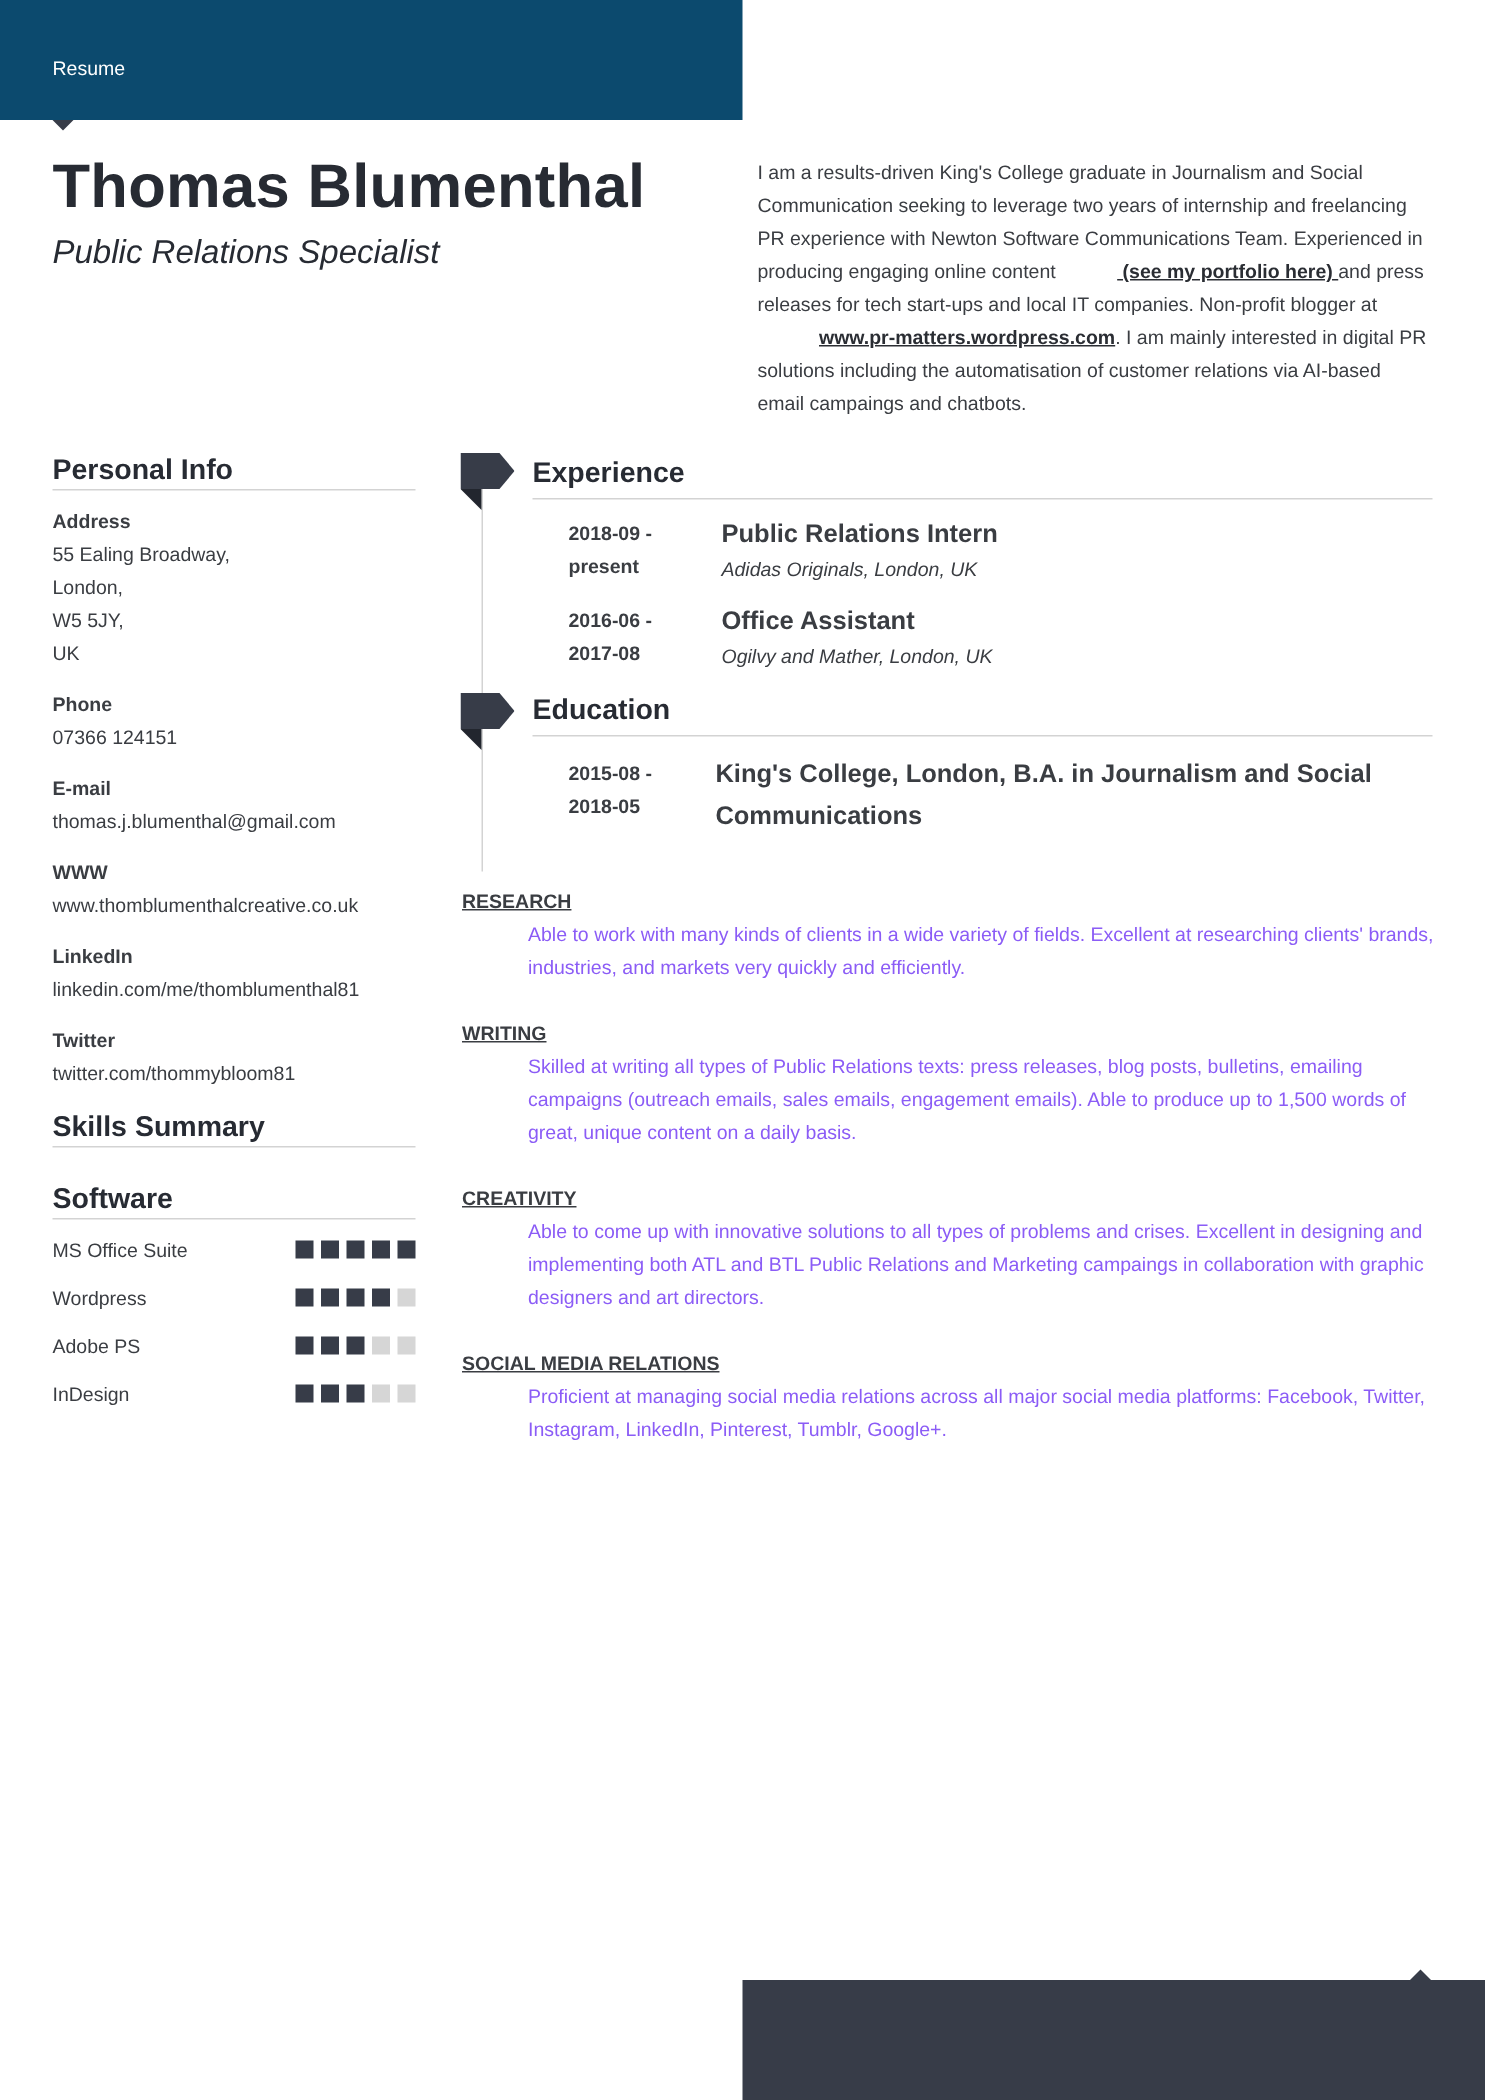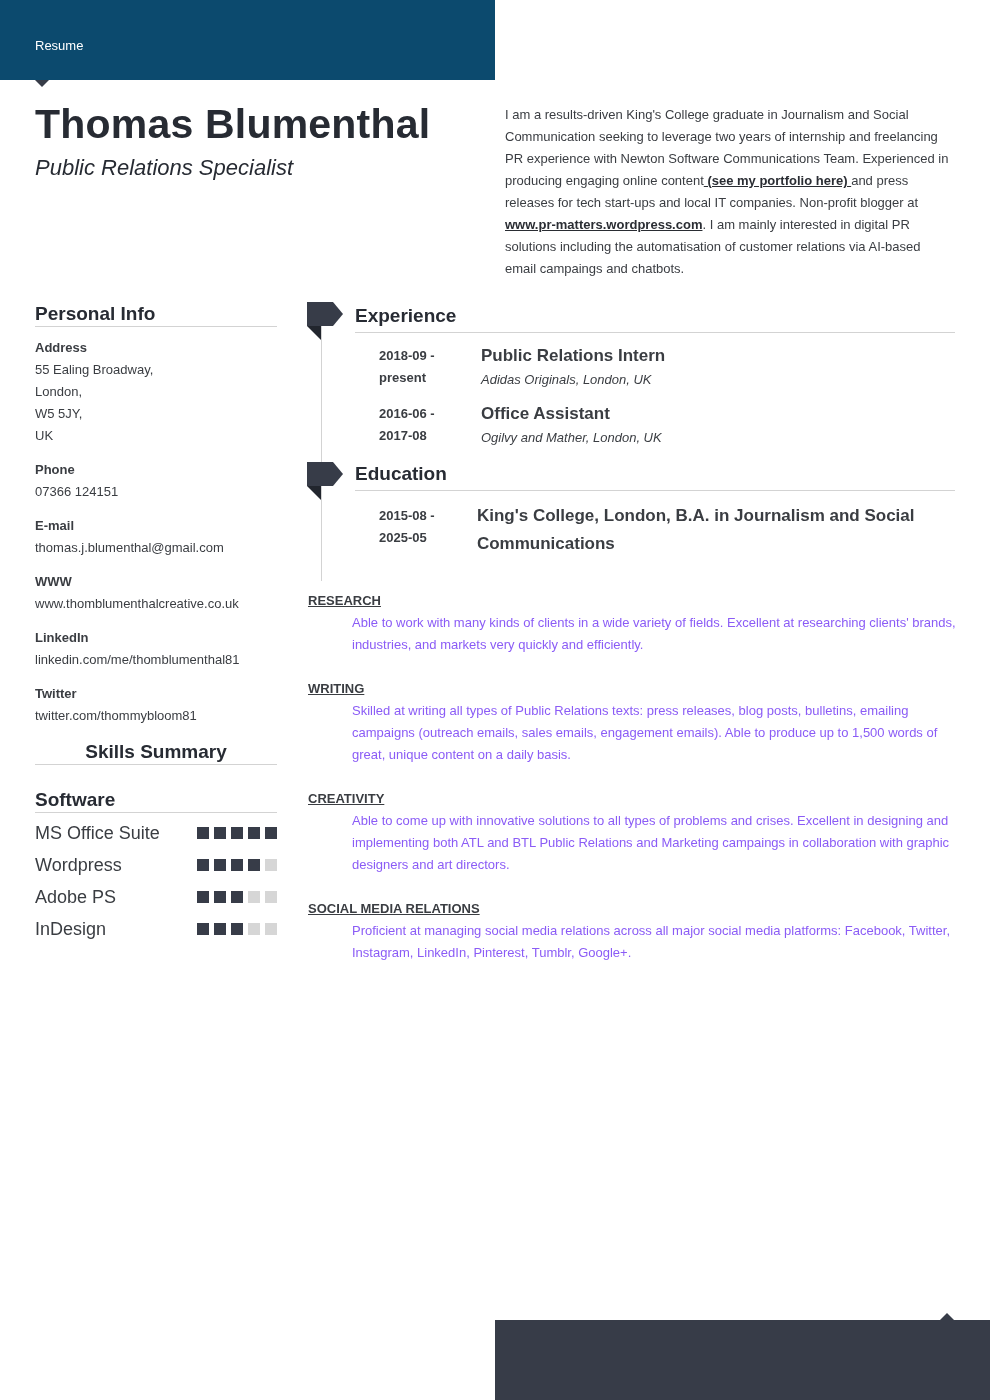--- a/index.html
+++ b/index.html
@@ -6,29 +6,29 @@
   body { width:990px; height:1400px; position:relative; background:#ffffff; font-family:"Liberation Sans", sans-serif; color:#3a3d42; overflow:hidden; }
   .topbar { position:absolute; left:0; top:0; width:495px; height:80px; background:#0c4a6e; }
   .topbar .label { position:absolute; left:35px; top:38px; color:#ffffff; font-size:13px; }
   .topbar .notch { position:absolute; left:35px; top:80px; width:0; height:0; border-left:7px solid transparent; border-right:7px solid transparent; border-top:7px solid #373c48; }
   .bottombar { position:absolute; left:495px; top:1320px; width:495px; height:80px; background:#373c48; }
   .bottombar .notch { position:absolute; left:445px; top:-7px; width:0; height:0; border-left:7px solid transparent; border-right:7px solid transparent; border-bottom:7px solid #373c48; }
 
   .name { position:absolute; left:35px; top:101px; font-size:41px; font-weight:bold; color:#272b33; letter-spacing:0.2px; }
   .role { position:absolute; left:35px; top:155px; font-size:22px; font-style:italic; color:#272b33; }
   .summary { position:absolute; left:505px; top:104px; width:450px; font-size:13px; line-height:22px; color:#3a3d42; }
-  .summary b { text-decoration:underline; color:#2a2d33; }
+  .summary b { text-decoration:underline; color:#2a2d33;margin-left:41px; }
 
   .left { position:absolute; left:35px; top:303px; width:242px; }
   .sec-h { font-size:19px; font-weight:bold; color:#272b33; padding-bottom:1px; border-bottom:1px solid #d3d3d3; margin:0; }
   .info-label { font-size:13px; font-weight:bold; color:#3a3d42; margin-top:12px; line-height:22px; }
   .info-val { font-size:13px; line-height:22px; color:#3a3d42; }
-  .skills-h { margin-top:14px;text-align:center; }
+  .skills-h { margin-top:14px; }
   .software-h { margin-top:24px; }
-  .sw-row { display:flex; justify-content:space-between; align-items:center; height:32px; font-size:18px; }
+  .sw-row { display:flex; justify-content:space-between; align-items:center; height:32px; font-size:13px; }
   .sw-row:first-of-type { margin-top:4px; }
   .dots { display:flex; gap:5px; }
   .dot { width:12px; height:12px; background:#373c48; }
   .dot.off { background:#d6d6d6; }
 
   .timeline-line { position:absolute; left:321px; top:326px; width:1px; height:255px; background:#d3d3d3; }
   .flag { position:absolute; left:307px; width:36px; height:38px; }
   .rsec-h { position:absolute; left:355px; width:600px; font-size:19px; font-weight:bold; color:#272b33; padding-bottom:5px; border-bottom:1px solid #d3d3d3; }
   .entry { position:absolute; left:355px; width:600px; display:flex; }
   .entry .date { width:102px; font-size:13px; font-weight:bold; line-height:22px; color:#3a3d42;margin-left:24px; }
@@ -148,21 +148,21 @@
 
 <svg class="flag" style="top:462px" viewBox="0 0 36 38">
   <polygon points="0,0 26,0 36,12 26,24 0,24" fill="#373c48"></polygon>
   <polygon points="0,24 14,24 14,38" fill="#22262e"></polygon>
 </svg>
 <div class="rsec-h" style="top:463px">Education</div>
 
 <div class="entry" style="top:505px">
   <div class="date">
       <div>2015-08 -</div>
-      <div>2025-05</div>
+      <div>2018-05</div>
     </div>
   <div class="edu-title">King's College, London, B.A. in Journalism and Social Communications</div>
 </div>
 
 <div class="skill-block" style="top:590px">
   <div class="k">RESEARCH</div>
   <div class="v">Able to work with many kinds of clients in a wide variety of fields. Excellent at researching clients' brands, industries, and markets very quickly and efficiently.</div>
 </div>
 <div class="skill-block" style="top:678px">
   <div class="k">WRITING</div>

